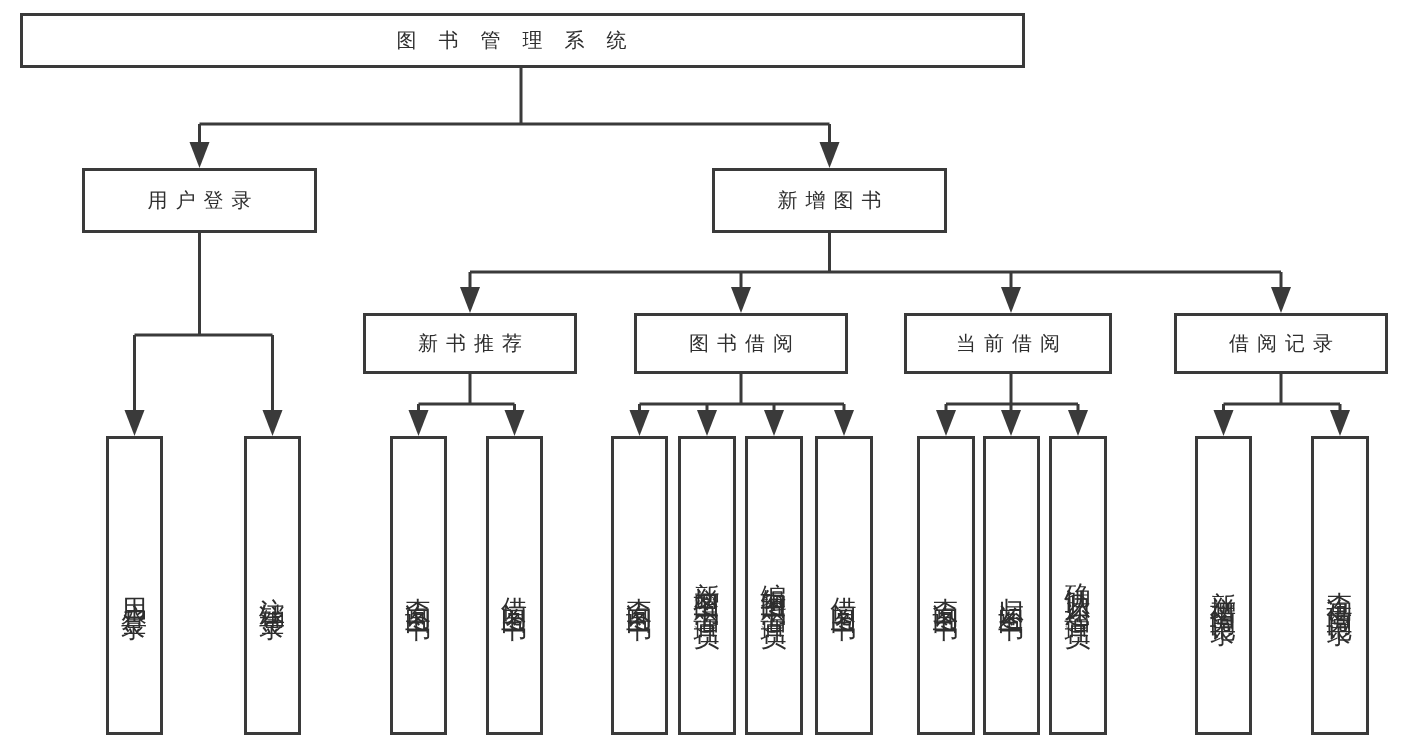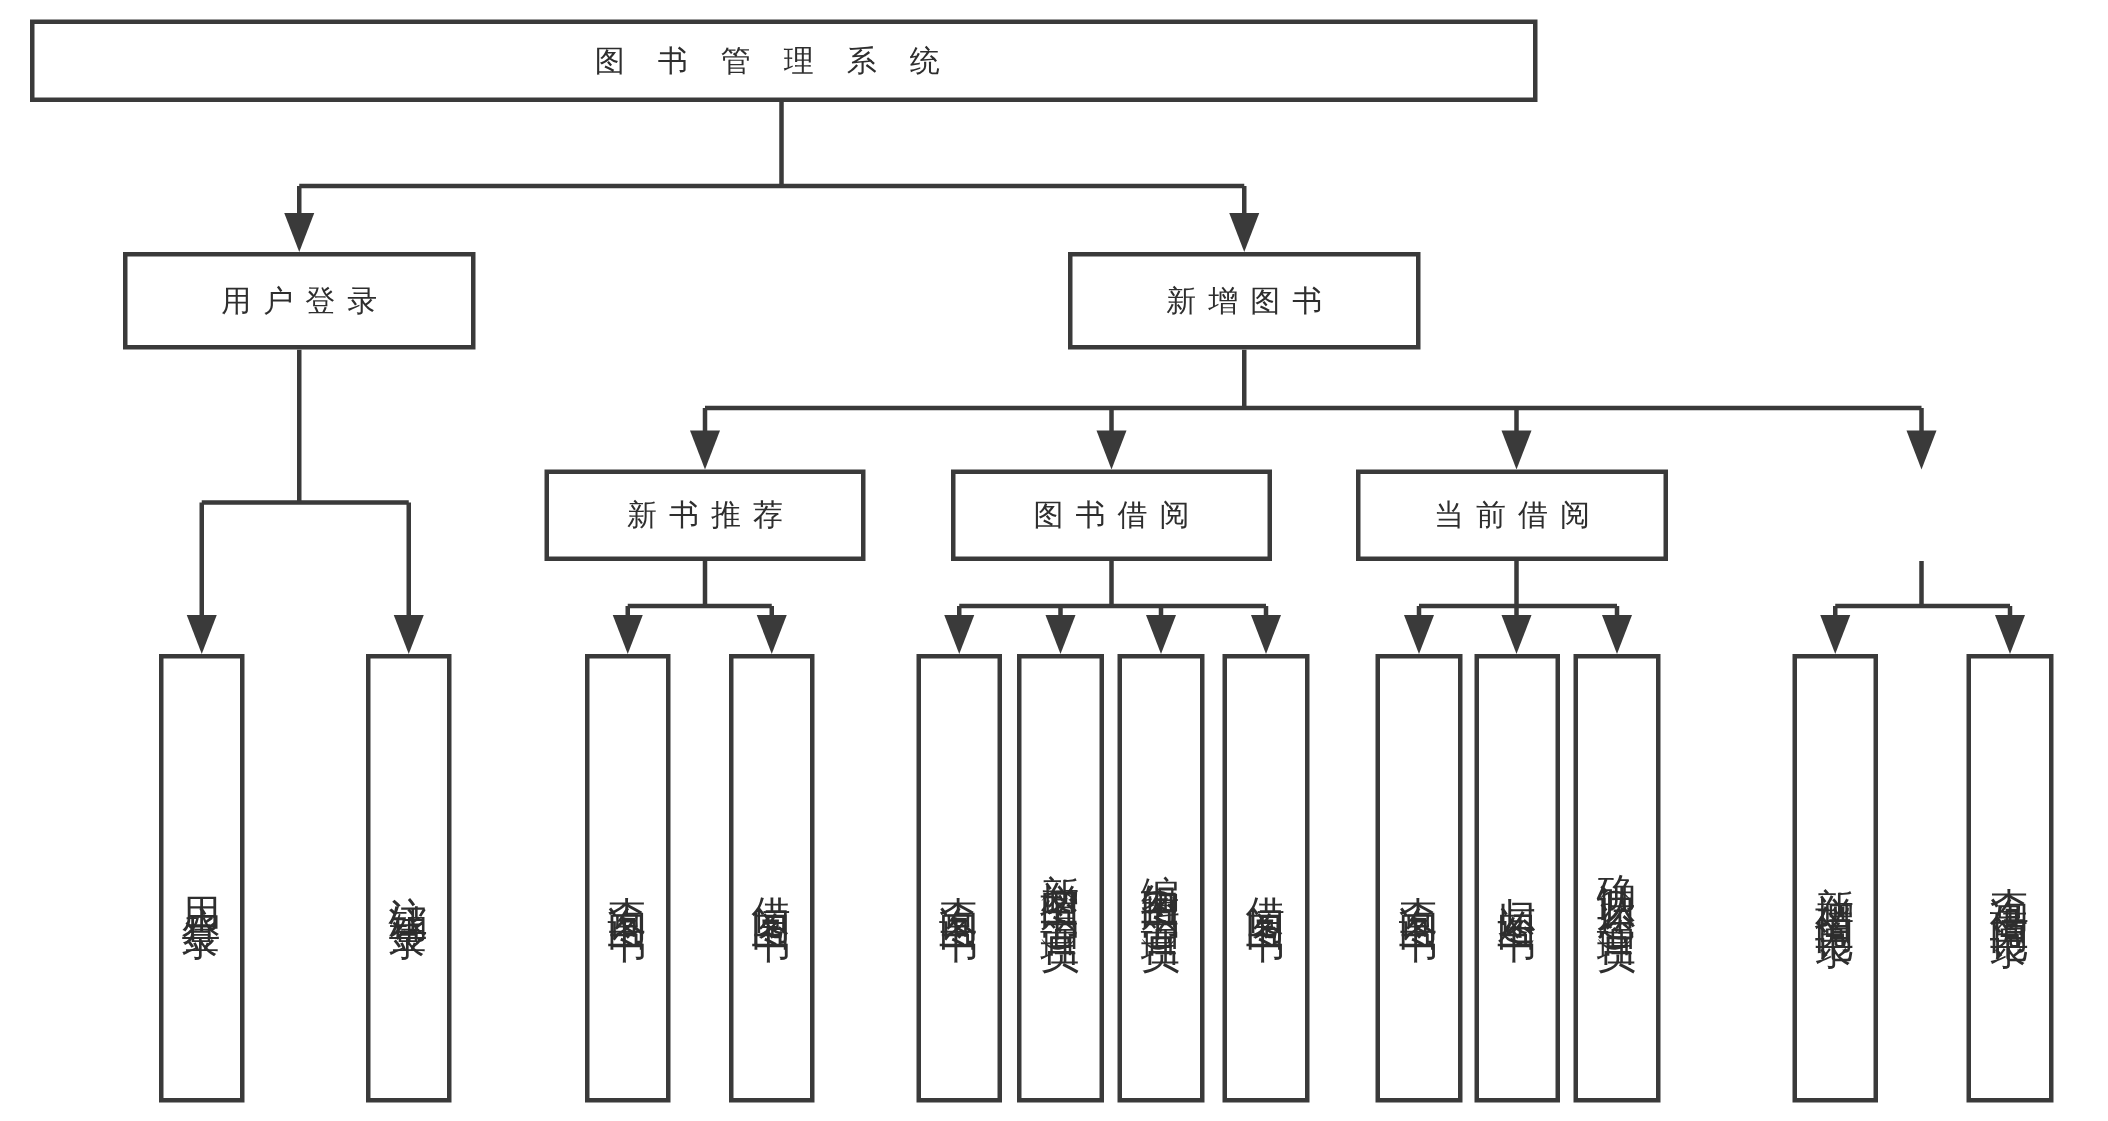--- a/index.html
+++ b/index.html
@@ -104,20 +104,21 @@
   </svg>
 
   <div class="node title" style="left:20px;top:13px;width:1005px;height:55px">图书管理系统</div>
 
   <div class="node label" style="left:82px;top:168px;width:235px;height:65px">用户登录</div>
   <div class="node label" style="left:712px;top:168px;width:235px;height:65px">新增图书</div>
 
   <div class="node label" style="left:363px;top:313px;width:214px;height:61px">新书推荐</div>
   <div class="node label" style="left:634px;top:313px;width:214px;height:61px">图书借阅</div>
   <div class="node label" style="left:904px;top:313px;width:208px;height:61px">当前借阅</div>
+  <div class="node label" style="left:1174px;top:313px;width:214px;height:61px">借阅记录</div>
 
   <div class="leaf" style="left:106px;width:57px">
     <span class="vtext">用户登录</span>
   </div>
   <div class="leaf" style="left:244px;width:57px">
     <span class="vtext">注销登录</span>
   </div>
 
   <div class="leaf" style="left:390px;width:57px">
     <span class="vtext">查询图书</span>

